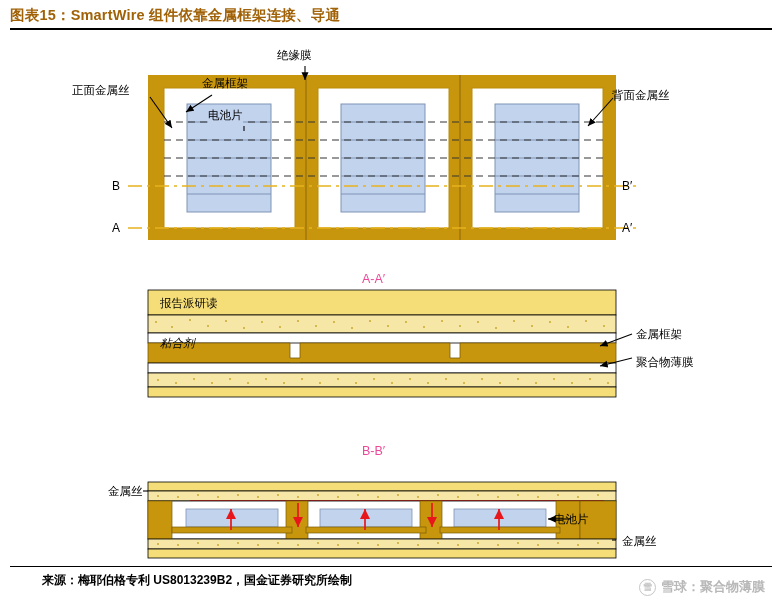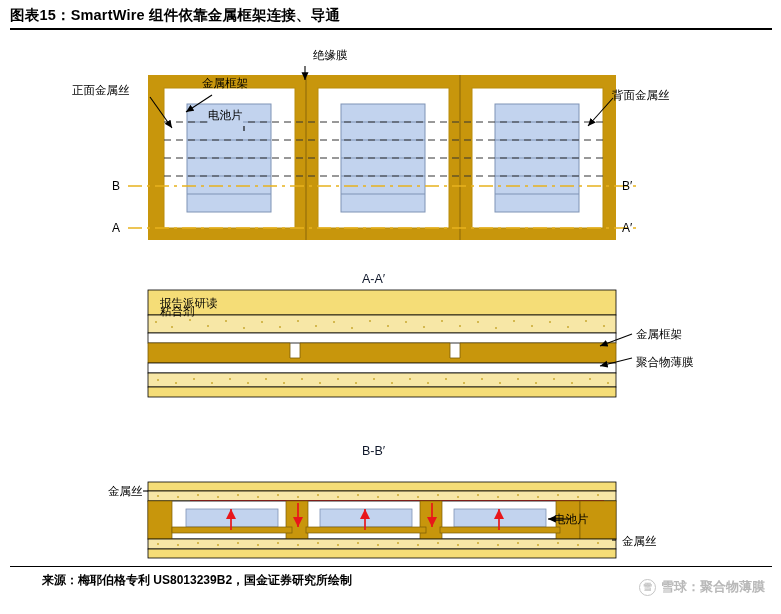--- a/index.html
+++ b/index.html
@@ -7,21 +7,21 @@
     width:781px; height:614px; position:relative;
     background:#ffffff;
     font-family:"Liberation Sans", sans-serif;
     color:#000;
     overflow:hidden;
   }
   .title-bar {
     position:absolute; left:10px; top:6px; width:762px;
   }
   .title-text {
-    font-size:14.5px; font-weight:bold; color:#000000; letter-spacing:0.2px;
+    font-size:14.5px; font-weight:bold; color:#a16207; letter-spacing:0.2px;
     white-space:nowrap;
   }
   .title-rule {
     position:absolute; left:10px; top:28px; width:762px; height:2px; background:#000;
   }
   .footer-rule {
     position:absolute; left:10px; top:566px; width:762px; height:1px; background:#000;
   }
   .footer-text {
     position:absolute; left:42px; top:572px; font-size:12px; font-weight:bold; color:#000;
@@ -37,21 +37,21 @@
     display:flex; align-items:center; justify-content:center; font-size:9px; color:#c5c5c5;
     font-weight:bold;
   }
   .label {
     position:absolute; font-size:11.5px; color:#000; white-space:nowrap;
   }
   .label-b {
     position:absolute; font-size:12px; color:#000; white-space:nowrap;
   }
   .sec-title {
-    position:absolute; font-size:12.5px; color:#0f172a; white-space:nowrap;
+    position:absolute; font-size:12.5px; color:#ec4899; white-space:nowrap;
   }
   svg { position:absolute; left:0; top:0; }
   .leader { stroke:#000; stroke-width:1.1; fill:none; }
 </style>
 </head>
 <body>
 
 <div class="title-bar">
   <span class="title-text">图表15：SmartWire 组件依靠金属框架连接、导通</span>
 </div>
@@ -321,34 +321,34 @@
   <defs>
     <marker id="arrowEnd" markerWidth="9" markerHeight="9" refX="7" refY="3.2" orient="auto">
       <path d="M0,0 L7,3.2 L0,6.4 z" fill="#000"></path>
     </marker>
     <marker id="arrowRed" markerWidth="8" markerHeight="8" refX="6" refY="3" orient="auto">
       <path d="M0,0 L6,3 L0,6 z" fill="#e8161a"></path>
     </marker>
   </defs>
 </svg>
 
-<div class="label" style="left:277px; top:48px;margin-left:36px;">绝缘膜</div>
+<div class="label" style="left:277px; top:48px;">绝缘膜</div>
 <div class="label" style="left:202px; top:76px;">金属框架</div>
 <div class="label" style="left:72px; top:83px;text-align:right;">正面金属丝</div>
 <div class="label" style="left:612px; top:88px;">背面金属丝</div>
 <div class="label" style="left:208px; top:108px; background:#c2d3ee;">电池片</div>
 
 <div class="label-b" style="left:112px; top:179px;">B</div>
 <div class="label-b" style="left:622px; top:179px;">B′</div>
 <div class="label-b" style="left:112px; top:221px;">A</div>
 <div class="label-b" style="left:622px; top:221px;">A′</div>
 
 <div class="sec-title" style="left:362px; top:272px;">A-A′</div>
 <div class="label" style="left:160px; top:296px;">报告派研读</div>
-<div class="label" style="left:160px; top:304px;">粘合剂</div>
+<div class="label" style="left:160px; top:336px;font-style:italic;">粘合剂</div>
 <div class="label" style="left:636px; top:327px;">金属框架</div>
 <div class="label" style="left:636px; top:355px;">聚合物薄膜</div>
 
 <div class="sec-title" style="left:362px; top:444px;">B-B′</div>
 <div class="label" style="left:108px; top:484px;">金属丝</div>
 <div class="label" style="left:554px; top:512px;">电池片</div>
 <div class="label" style="left:622px; top:534px;">金属丝</div>
 
 <div class="footer-rule"></div>
 <div class="footer-text">来源：梅耶伯格专利 US8013239B2，国金证券研究所绘制</div>

